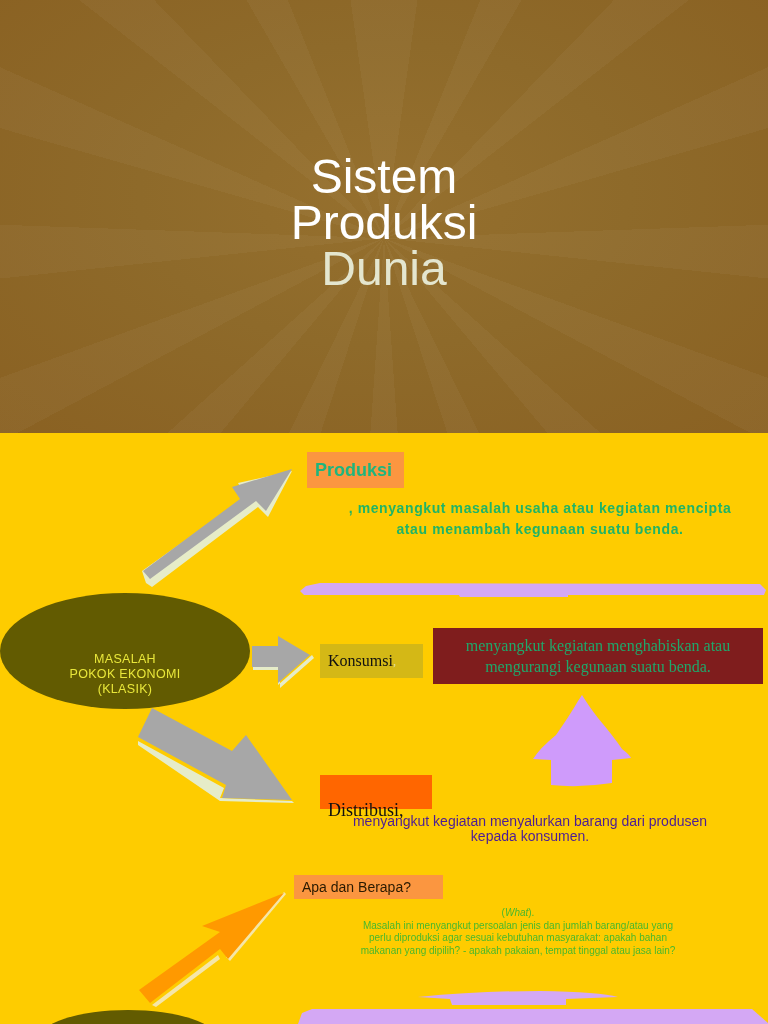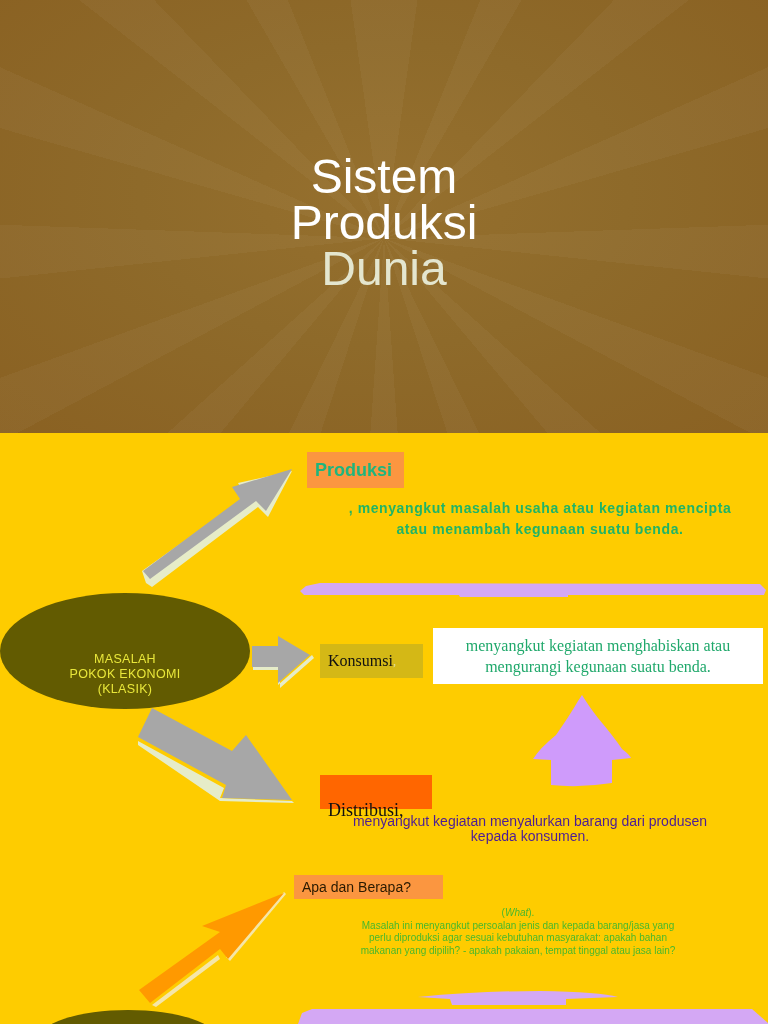--- a/index.html
+++ b/index.html
@@ -43,21 +43,21 @@
     .apa-box { left: 294px; top: 442px; width: 149px; height: 24px; background: #fb9640; }
     .apa-box span { color: #2a1a00; font-size: 14px; font-family: "Liberation Sans", sans-serif; }
 
     .desc {
       position: absolute; text-align: center; color: #21b35a;
     }
     .desc-produksi {
       left: 340px; top: 65px; width: 400px; font-size: 14px; font-weight: bold; line-height: 21px; letter-spacing: 0.6px; color: #20b466;
     }
     .desc-konsumsi-box {
-      position: absolute; left: 433px; top: 195px; width: 330px; height: 56px; background: #ffffff;
+      position: absolute; left: 433px; top: 195px; width: 330px; height: 56px; background: #7f1d1d;
       display: flex; align-items: center; justify-content: center; text-align: center;
       font-family: "Liberation Serif", serif; font-size: 16px; line-height: 21px; color: #1fa86b;
     }
     .desc-distribusi {
       left: 330px; top: 381px; width: 400px; font-size: 14px; line-height: 15px; color: #4c1d95;
     }
     .desc-apa {
       left: 318px; top: 474px; width: 400px; font-size: 10px; line-height: 12.5px; color: #48b82c;
     }
     .desc-apa em { }
@@ -150,18 +150,18 @@
   <div class="label-box distribusi-box">
     <span>Distribusi,</span>
   </div>
   <div class="desc desc-distribusi">menyangkut kegiatan menyalurkan barang dari produsen kepada konsumen.</div>
 
   <div class="label-box apa-box">
     <span>Apa dan Berapa?</span>
   </div>
   <div class="desc desc-apa">
     <div><span>(</span><em>What</em><span>).</span></div>
-    <div>Masalah ini menyangkut persoalan jenis dan kepada barang/jasa yang</div>
+    <div>Masalah ini menyangkut persoalan jenis dan jumlah barang/atau yang</div>
     <div>perlu diproduksi agar sesuai kebutuhan masyarakat: apakah bahan</div>
     <div>makanan yang dipilih? - apakah pakaian, tempat tinggal atau jasa lain?</div>
   </div>
 
 </div>
 
 </body></html>

